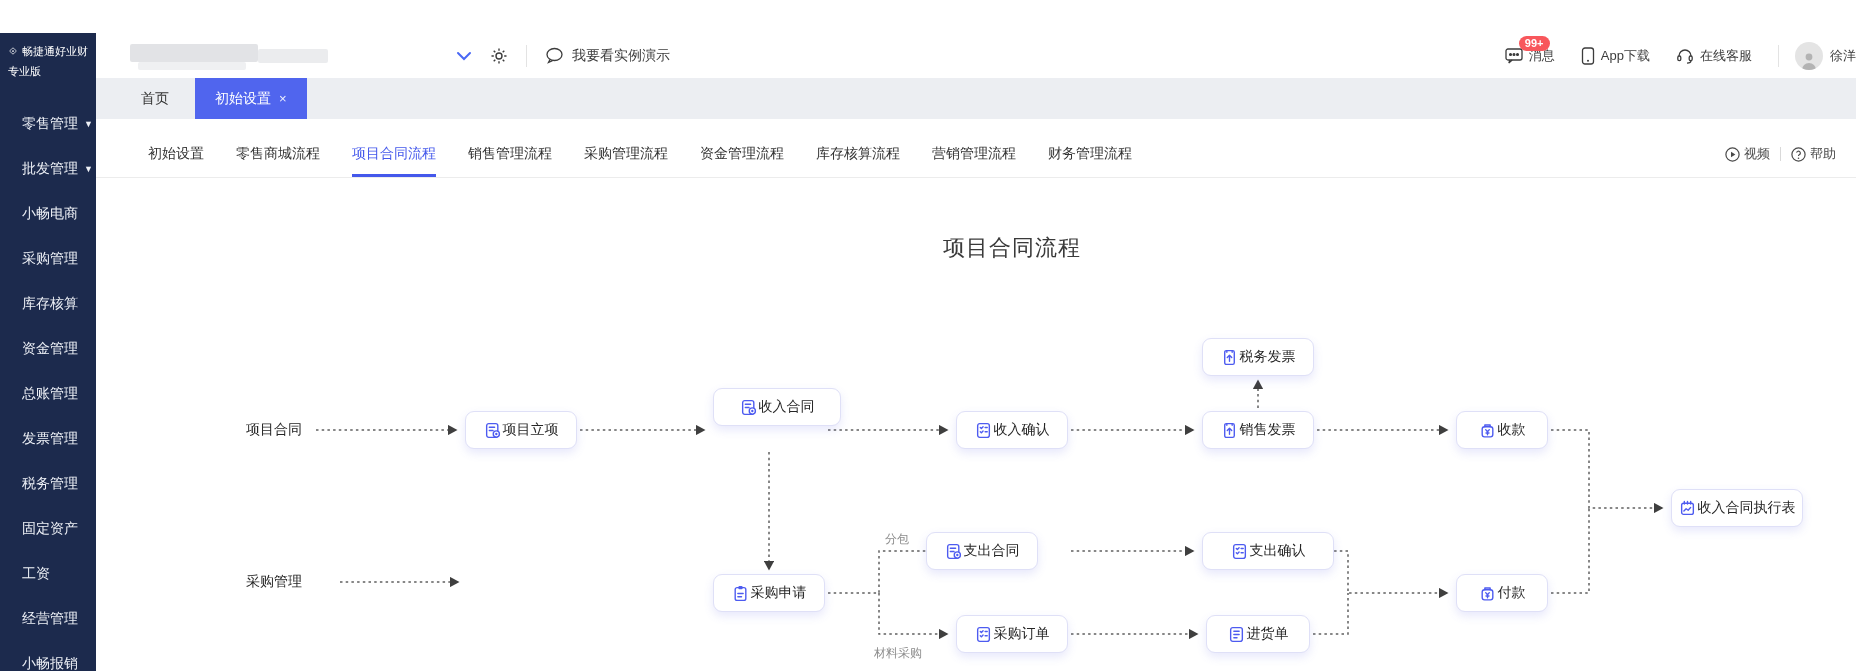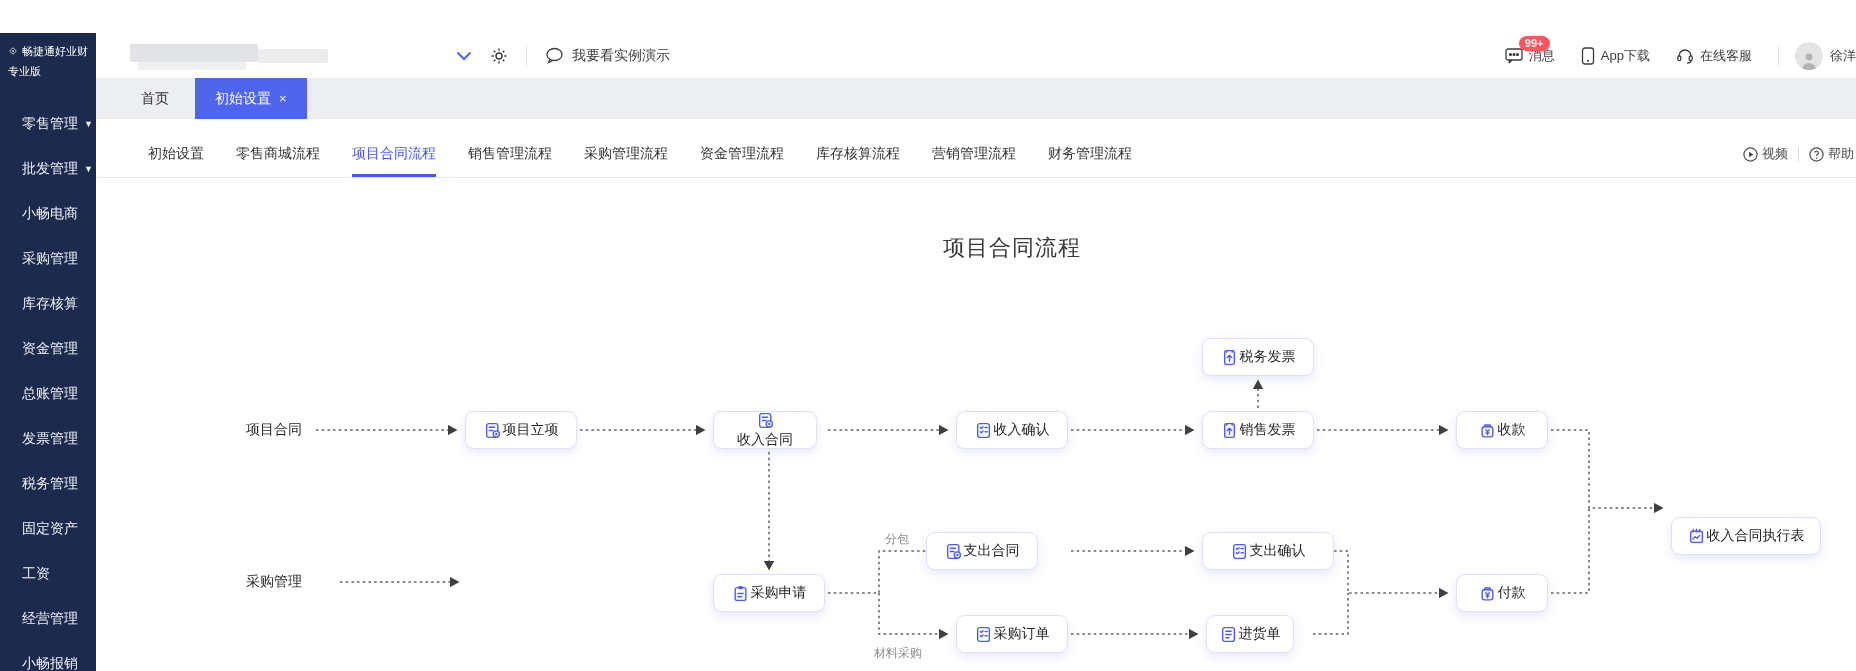--- a/index.html
+++ b/index.html
@@ -46,21 +46,21 @@
   .wintabs { position:absolute; left:96px; top:78px; width:1760px; height:41px; background:#eceef2; z-index:3; display:flex; align-items:stretch; padding-left:19px; }
   .wtab { display:flex; align-items:center; padding:0 26px; font-size:14px; color:#333; cursor:pointer; }
   .wtab.active { background:#5065ee; color:#fff; padding:0 20px; }
   .wtab .close { margin-left:8px; font-size:13px; opacity:.9; cursor:pointer; }
 
   .ctabs { position:absolute; left:96px; top:119px; width:1760px; height:59px; background:#fff; z-index:2;
            display:flex; align-items:center; border-bottom:1px solid #ececec; }
   .ctab { font-size:14px; color:#333; margin:0 16px; cursor:pointer; height:100%; display:flex; align-items:center; border-bottom:3px solid transparent; padding-top:14px; }
   .ctab:first-child { margin-left:52px; }
   .ctab.active { color:#4458eb; border-bottom-color:#4458eb; font-weight:500; }
-  .ctabs-right { margin-left:auto; margin-right:2px; display:flex; align-items:center; gap:6px; font-size:13px; color:#4a4a4a; padding-top:12px; }
+  .ctabs-right { margin-left:auto; margin-right:20px; display:flex; align-items:center; gap:6px; font-size:13px; color:#4a4a4a; padding-top:12px; }
   .ctabs-right .sep { width:1px; height:14px; background:#d9d9d9; margin:0 4px; }
   .ct-link { display:flex; align-items:center; gap:4px; cursor:pointer; }
 </style>
 </head>
 <body>
 
 <div class="app">
 
   <div class="flow-layer">
     <div class="flow-title" id="flowTitle" style="left: 1012px; top: 233px;">项目合同流程</div>
@@ -92,21 +92,21 @@
           <span>
             <svg width="17" height="17" viewBox="0 0 16 16" fill="none" stroke="#4d5bf0" stroke-width="1.3" stroke-linecap="round" stroke-linejoin="round">
               <rect x="2.5" y="1.5" width="10.5" height="13" rx="2"></rect>
               <path d="M5 5h5M5 8h3.5"></path>
               <circle cx="11.6" cy="11.3" r="2.9" fill="#fff"></circle>
               <circle cx="11.6" cy="11.3" r="1.1" fill="#4d5bf0" stroke="none"></circle>
             </svg>
           </span>
           <span>项目立项</span>
         </div>
-        <div class="flow-node" style="left: 713px; top: 411px; width: 104px; flex-direction: column;">
+        <div class="flow-node" style="left: 713px; top: 388px; width: 128px;">
           <span>
             <svg width="17" height="17" viewBox="0 0 16 16" fill="none" stroke="#4d5bf0" stroke-width="1.3" stroke-linecap="round" stroke-linejoin="round">
               <rect x="2.5" y="1.5" width="10.5" height="13" rx="2"></rect>
               <path d="M5 5h5M5 8h3.5"></path>
               <circle cx="11.6" cy="11.3" r="2.9" fill="#fff"></circle>
               <circle cx="11.6" cy="11.3" r="1.1" fill="#4d5bf0" stroke="none"></circle>
             </svg>
           </span>
           <span>收入合同</span>
         </div>
@@ -178,39 +178,39 @@
         </div>
         <div class="flow-node" style="left: 956px; top: 615px; width: 112px;">
           <span>
             <svg width="17" height="17" viewBox="0 0 16 16" fill="none" stroke="#4d5bf0" stroke-width="1.3" stroke-linecap="round" stroke-linejoin="round">
               <rect x="2.5" y="1.5" width="11" height="13" rx="2"></rect>
               <path d="M5 5.2l1 1 1.6-1.8M9.5 5.2h2M5 9.2l1 1 1.6-1.8M9.5 9.2h2"></path>
             </svg>
           </span>
           <span>采购订单</span>
         </div>
-        <div class="flow-node" style="left: 1206px; top: 615px; width: 88px;">
+        <div class="flow-node" style="left: 1206px; top: 615px; width: 104px;">
           <span>
             <svg width="17" height="17" viewBox="0 0 16 16" fill="none" stroke="#4d5bf0" stroke-width="1.3" stroke-linecap="round" stroke-linejoin="round">
               <rect x="2.5" y="1.5" width="11" height="13" rx="2"></rect>
               <path d="M5.5 5h5M5.5 8h5M5.5 11h3"></path>
             </svg>
           </span>
           <span>进货单</span>
         </div>
         <div class="flow-node" style="left: 1456px; top: 574px; width: 92px;">
           <span>
             <svg width="17" height="17" viewBox="0 0 16 16" fill="none" stroke="#4d5bf0" stroke-width="1.3" stroke-linecap="round" stroke-linejoin="round">
               <rect x="3" y="4.5" width="10" height="9.5" rx="2.2"></rect>
               <path d="M5.5 4.5V2.8h5v1.7M6.3 7.2L8 9.1l1.7-1.9M8 9.1v3M6.6 10.4h2.8"></path>
             </svg>
           </span>
           <span>付款</span>
         </div>
-        <div class="flow-node" style="left: 1671px; top: 517px; width: 150px;">
+        <div class="flow-node" style="left: 1671px; top: 489px; width: 132px;">
           <span>
             <svg width="17" height="17" viewBox="0 0 16 16" fill="none" stroke="#4d5bf0" stroke-width="1.3" stroke-linecap="round" stroke-linejoin="round">
               <rect x="2.5" y="3" width="11" height="10.5" rx="1.8"></rect>
               <path d="M5 1.4v2.4M8 1.4v2.4M11 1.4v2.4M4.6 10.4l2.1-2.2 1.9 1.4 2.3-2.5"></path>
             </svg>
           </span>
           <span>收入合同执行表</span>
         </div>
         <div class="row-label" style="left: 274px; top: 430px;">项目合同</div>
         <div class="row-label" style="left: 274px; top: 582px;">采购管理</div>

